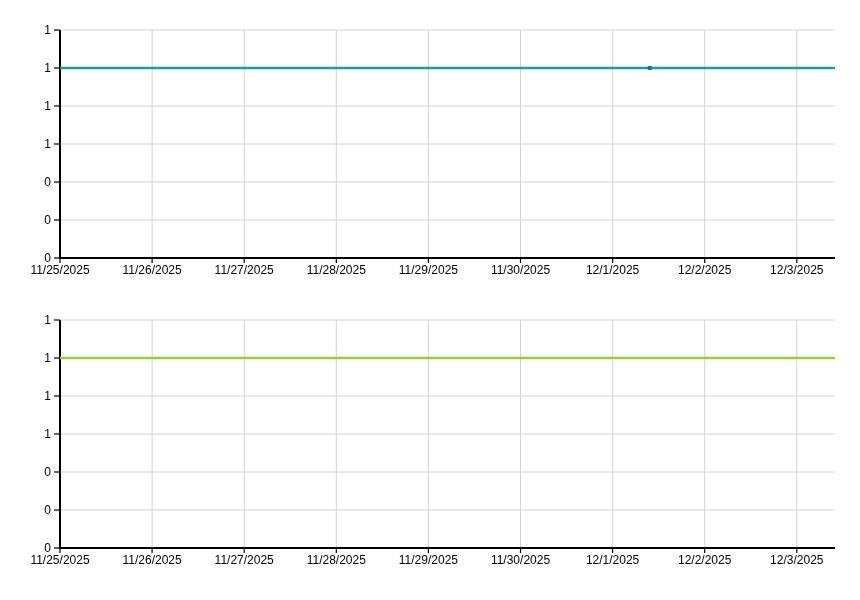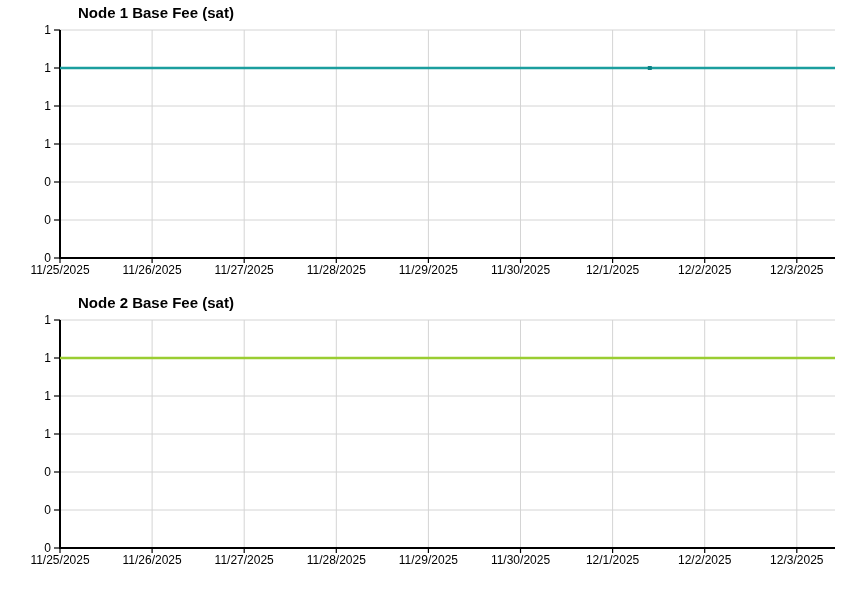--- a/index.html
+++ b/index.html
@@ -33,21 +33,20 @@
     font-family: "Liberation Sans", sans-serif;
     font-size: 12px;
     fill: #000000;
   }
 </style>
 </head>
 <body>
 
 <div class="page">
   <section class="chart" style="top:0">
-      <h2 class="chart-title">Node 1 Base Fee (sat)</h2>
       <svg width="860" height="290" class="plot">
         <line x1="60" y1="30" x2="835" y2="30" stroke="#d4d4d4" stroke-width="1"></line>
         <line x1="60" y1="68" x2="835" y2="68" stroke="#d4d4d4" stroke-width="1"></line>
         <line x1="60" y1="105.99999999999999" x2="835" y2="105.99999999999999" stroke="#d4d4d4" stroke-width="1"></line>
         <line x1="60" y1="144" x2="835" y2="144" stroke="#d4d4d4" stroke-width="1"></line>
         <line x1="60" y1="182" x2="835" y2="182" stroke="#d4d4d4" stroke-width="1"></line>
         <line x1="60" y1="220" x2="835" y2="220" stroke="#d4d4d4" stroke-width="1"></line>
         <line x1="60" y1="258" x2="835" y2="258" stroke="#d4d4d4" stroke-width="1"></line>
         <line x1="60" y1="30" x2="60" y2="258" stroke="#d4d4d4" stroke-width="1"></line>
         <line x1="152.1" y1="30" x2="152.1" y2="258" stroke="#d4d4d4" stroke-width="1"></line>
@@ -90,21 +89,20 @@
         <text x="428.4" y="274" text-anchor="middle">11/29/2025</text>
         <text x="520.5" y="274" text-anchor="middle">11/30/2025</text>
         <text x="612.5999999999999" y="274" text-anchor="middle">12/1/2025</text>
         <text x="704.6999999999999" y="274" text-anchor="middle">12/2/2025</text>
         <text x="796.8" y="274" text-anchor="middle">12/3/2025</text>
         <polyline points="60.0,68.0 152.1,68.0 244.2,68.0 336.3,68.0 428.4,68.0 520.5,68.0 612.6,68.0 704.7,68.0 796.8,68.0 835,68.0" fill="none" stroke="#1b9e9e" stroke-width="2.6"></polyline>
         <rect x="647.8" y="66.0" width="4" height="4" fill="#0d8184"></rect>
       </svg>
     </section>
   <section class="chart" style="top:290px">
-      <h2 class="chart-title">Node 2 Base Fee (sat)</h2>
       <svg width="860" height="290" class="plot">
         <line x1="60" y1="30" x2="835" y2="30" stroke="#d4d4d4" stroke-width="1"></line>
         <line x1="60" y1="68" x2="835" y2="68" stroke="#d4d4d4" stroke-width="1"></line>
         <line x1="60" y1="105.99999999999999" x2="835" y2="105.99999999999999" stroke="#d4d4d4" stroke-width="1"></line>
         <line x1="60" y1="144" x2="835" y2="144" stroke="#d4d4d4" stroke-width="1"></line>
         <line x1="60" y1="182" x2="835" y2="182" stroke="#d4d4d4" stroke-width="1"></line>
         <line x1="60" y1="220" x2="835" y2="220" stroke="#d4d4d4" stroke-width="1"></line>
         <line x1="60" y1="258" x2="835" y2="258" stroke="#d4d4d4" stroke-width="1"></line>
         <line x1="60" y1="30" x2="60" y2="258" stroke="#d4d4d4" stroke-width="1"></line>
         <line x1="152.1" y1="30" x2="152.1" y2="258" stroke="#d4d4d4" stroke-width="1"></line>

